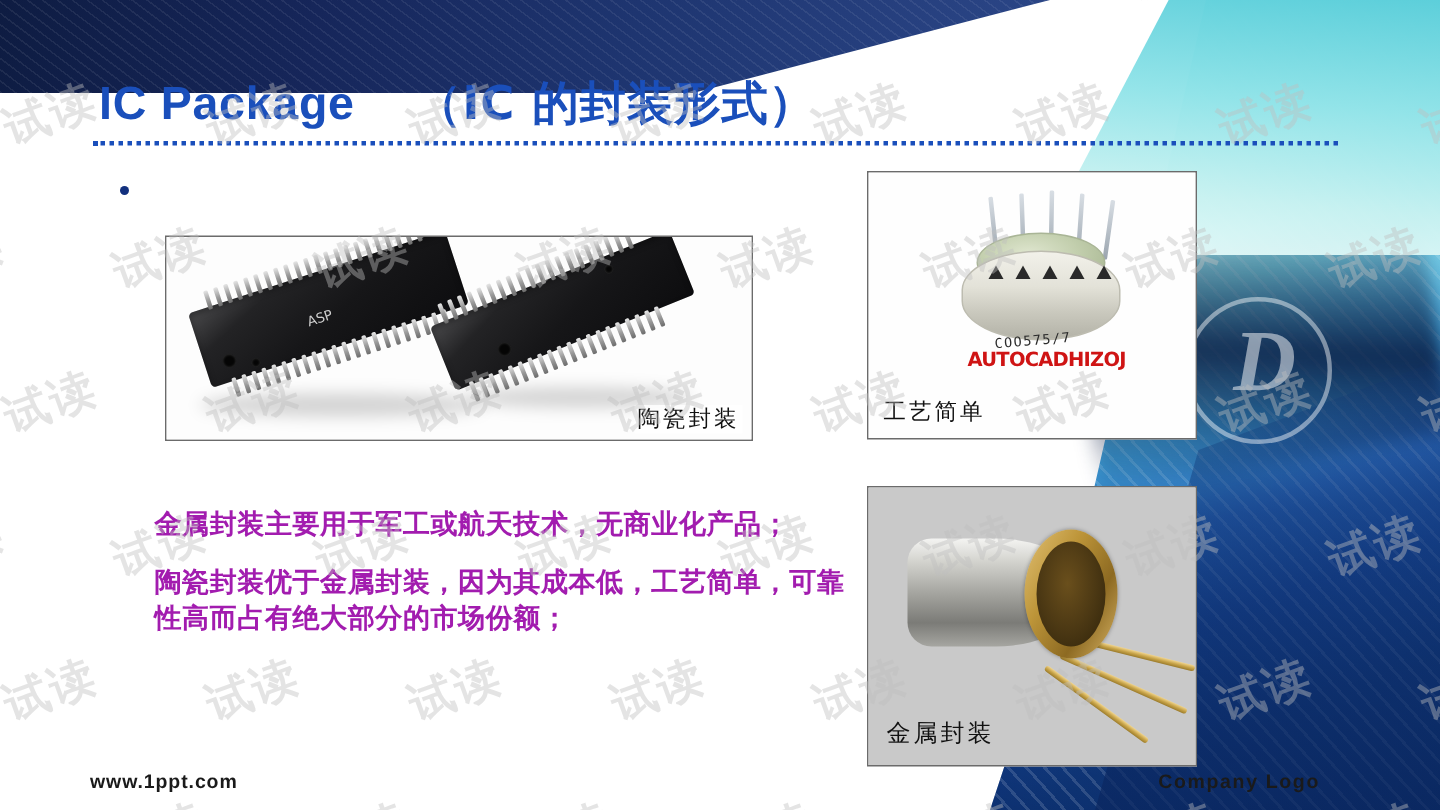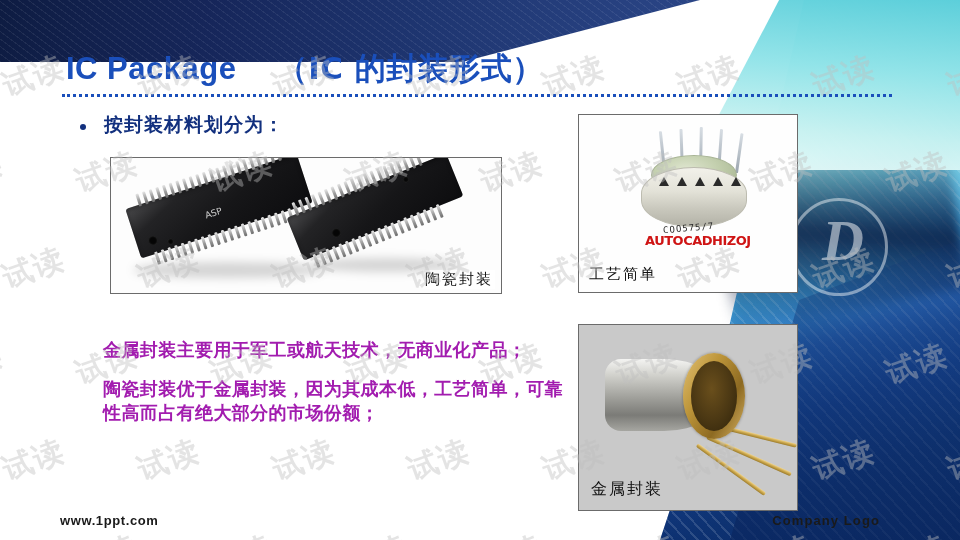--- a/index.html
+++ b/index.html
@@ -233,21 +233,20 @@
 
   <div class="title">
     <span>IC Package</span>
     <span style="display:inline-block;width:22px;"></span>
     <span class="cn">（IC 的封装形式）</span>
   </div>
   <div class="title-rule"></div>
 
   <div class="bullet-row">
     <div class="bullet-dot"></div>
-    <div class="bullet-text">按封装材料划分为：</div>
   </div>
 
   <div class="frame" id="pic-plastic">
     <div class="inner">
       <div class="shadow-blob" style="left:22px;top:104px;width:190px;height:16px;"></div>
       <div class="shadow-blob" style="left:200px;top:100px;width:150px;height:14px;"></div>
 
       <div class="dip" style="left:18px;top:22px;width:180px;height:52px;transform:rotate(-18deg);">
         <div class="body"></div>
         <div class="notch" style="left:12px;top:34px;"></div>

